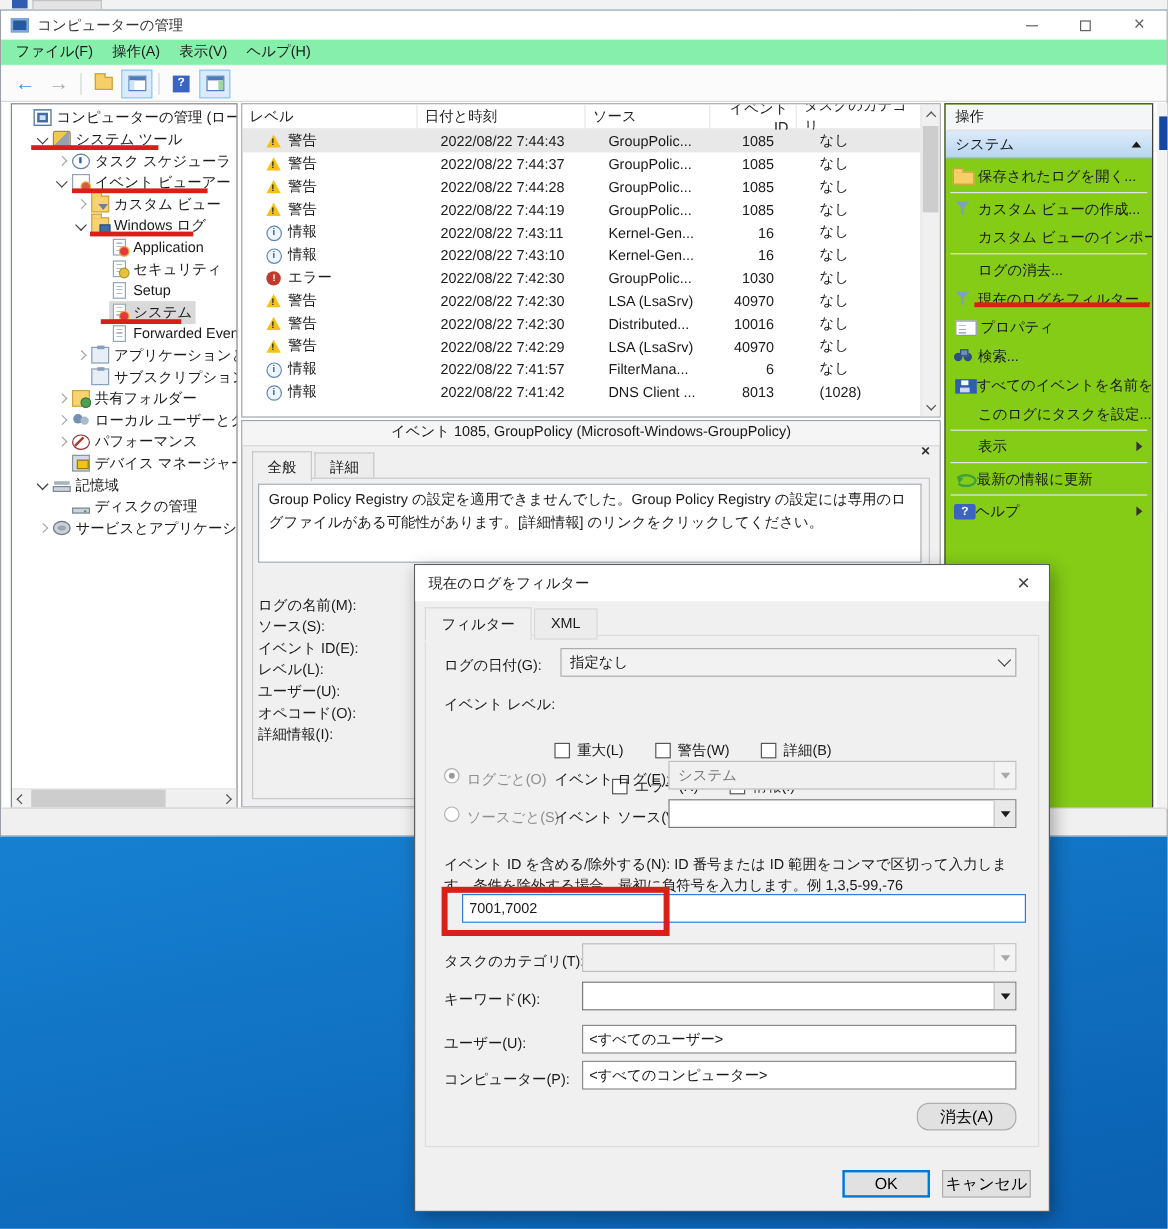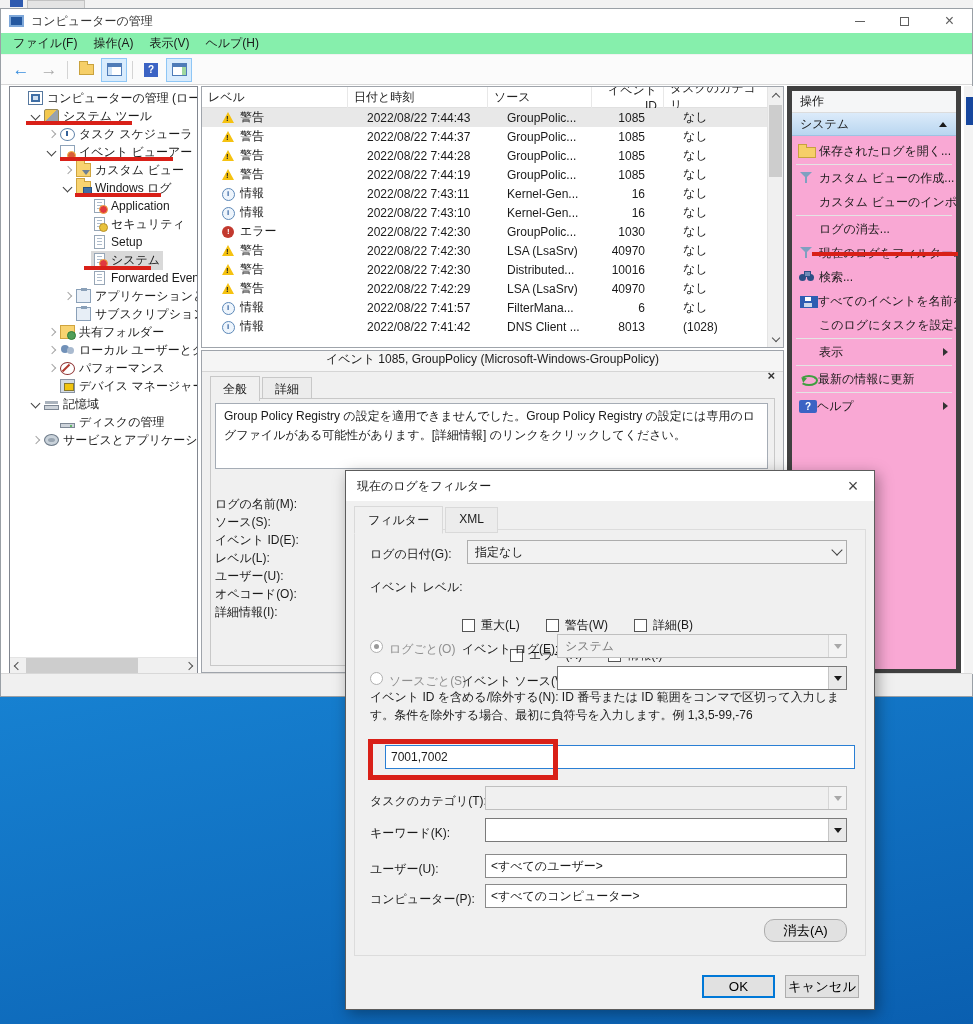--- a/index.html
+++ b/index.html
@@ -122,21 +122,21 @@
 .detail-close::after { content:"×"; }
 .dtabs { position:absolute; left:8px; top:26px; display:flex; }
 .dtab { padding:3px 12px; border:1px solid #c8c8c8; border-bottom:none; background:#ececec; margin-right:2px; }
 .dtab.active { background:#f0f0f0; position:relative; z-index:2; padding-top:4px; margin-top:-1px; }
 .detail-page { position:absolute; left:8px; top:47px; right:8px; bottom:6px; border:1px solid #c8c8c8; background:#f0f0f0; }
 .msgbox { position:absolute; left:4px; top:4px; right:6px; height:66px; background:#fff; border:1px solid #a5acb5; padding:3px 8px; line-height:1.55; overflow:hidden; }
 .detail-fields { position:absolute; left:4px; top:96px; width:160px; }
 .dfield { height:18px; line-height:18px; color:#1a1a1a; }
 
 
-.actionpanel { position:absolute; left:786px; top:77px; width:174px; height:588px; background:#f9a8d4; border:5px solid #404040; overflow:hidden; }
+.actionpanel { position:absolute; left:786px; top:77px; width:174px; height:588px; background:#84cc16; border:1px solid #404040; overflow:hidden; }
 .action-title { height:22px; background:#f5f6f7; border-bottom:1px solid #dcdcdc; display:flex; align-items:center; padding-left:8px; }
 .action-section { height:23px; background:linear-gradient(#dcebfa,#b9d6f0); border-bottom:1px solid #9fc2e2; display:flex; align-items:center; padding:0 8px; }
 .collapse-arrow { margin-left:auto; position:relative; width:10px; height:10px; }
 .collapse-arrow::after { content:""; position:absolute; left:1px; top:3px; border-left:4px solid transparent; border-right:4px solid transparent; border-bottom:5px solid #1a1a1a; }
 .action-items { padding-top:3px; }
 .arow { height:24px; display:flex; align-items:center; padding-left:6px; }
 .ai { width:18px; flex:0 0 18px; height:16px; position:relative; margin-right:3px; }
 .albl { white-space:nowrap; overflow:hidden; }
 .subarrow { margin-left:auto; margin-right:7px; position:relative; width:6px; height:10px; }
 .subarrow::after { content:""; position:absolute; top:1px; border-top:4px solid transparent; border-bottom:4px solid transparent; border-left:5px solid #333; }
@@ -589,20 +589,24 @@
         <div class="asep"></div>
         <div class="arow">
           <span class="ai no-icon"></span>
           <span class="albl">ログの消去...</span>
         </div>
         <div class="arow">
           <span class="ai filter-icon"></span>
           <span class="albl">現在のログをフィルター...</span>
         </div>
         <div class="arow">
+          <span class="ai properties-icon"></span>
+          <span class="albl">プロパティ</span>
+        </div>
+        <div class="arow">
           <span class="ai search-icon"></span>
           <span class="albl">検索...</span>
         </div>
         <div class="arow">
           <span class="ai save-icon"></span>
           <span class="albl">すべてのイベントを名前を...</span>
         </div>
         <div class="arow">
           <span class="ai no-icon"></span>
           <span class="albl">このログにタスクを設定...</span>
@@ -685,21 +689,21 @@
     </div>
 
     <span class="radio" style="left:15px; top:142px;"></span>
     <span class="flabel disabled" style="left:34px; top:143px;">ソースごと(S)</span>
     <span class="flabel" style="left:107px; top:143px;">イベント ソース(V):</span>
     <div class="combo" style="left:202px; top:136px; width:290px;">
       <span class="cval"></span>
       <span class="dd"></span>
     </div>
 
-    <div class="helptext" style="left:15px; top:158px; width:484px;">イベント ID を含める/除外する(N): ID 番号または ID 範囲をコンマで区切って入力します。条件を除外する場合、最初に負符号を入力します。例 1,3,5-99,-76</div>
+    <div class="helptext" style="left:15px; top:181px; width:484px;">イベント ID を含める/除外する(N): ID 番号または ID 範囲をコンマで区切って入力します。条件を除外する場合、最初に負符号を入力します。例 1,3,5-99,-76</div>
 
     <input class="tinput focused" style="left: 30px; top: 215px; width: 470px;" value="7001,7002">
 
     <span class="flabel" style="left:15px; top:263px;">タスクのカテゴリ(T):</span>
     <div class="combo disabled" style="left:130px; top:256px; width:362px;">
       <span class="cval"></span>
       <span class="dd"></span>
     </div>
 
     <span class="flabel" style="left:15px; top:295px;">キーワード(K):</span>

